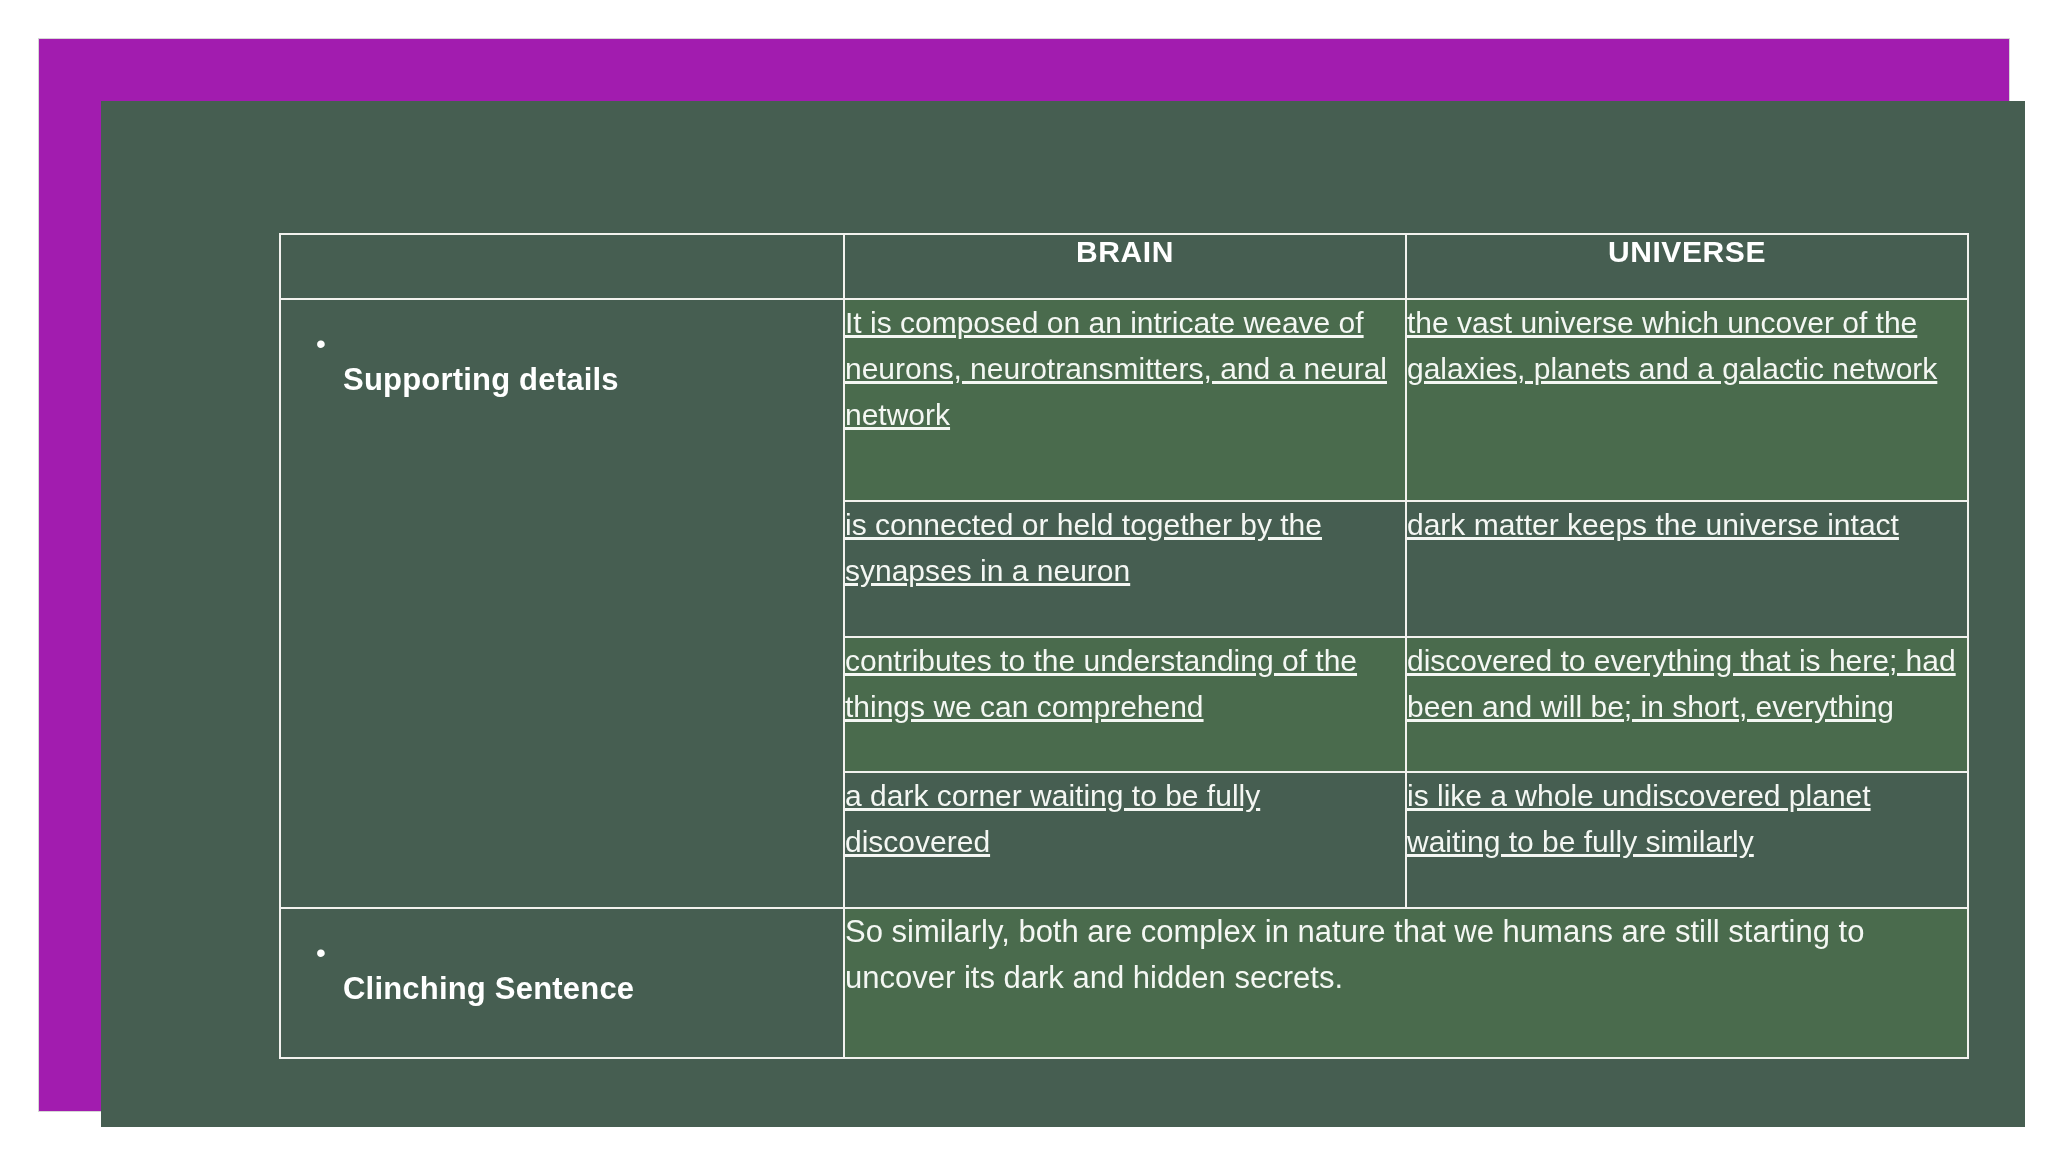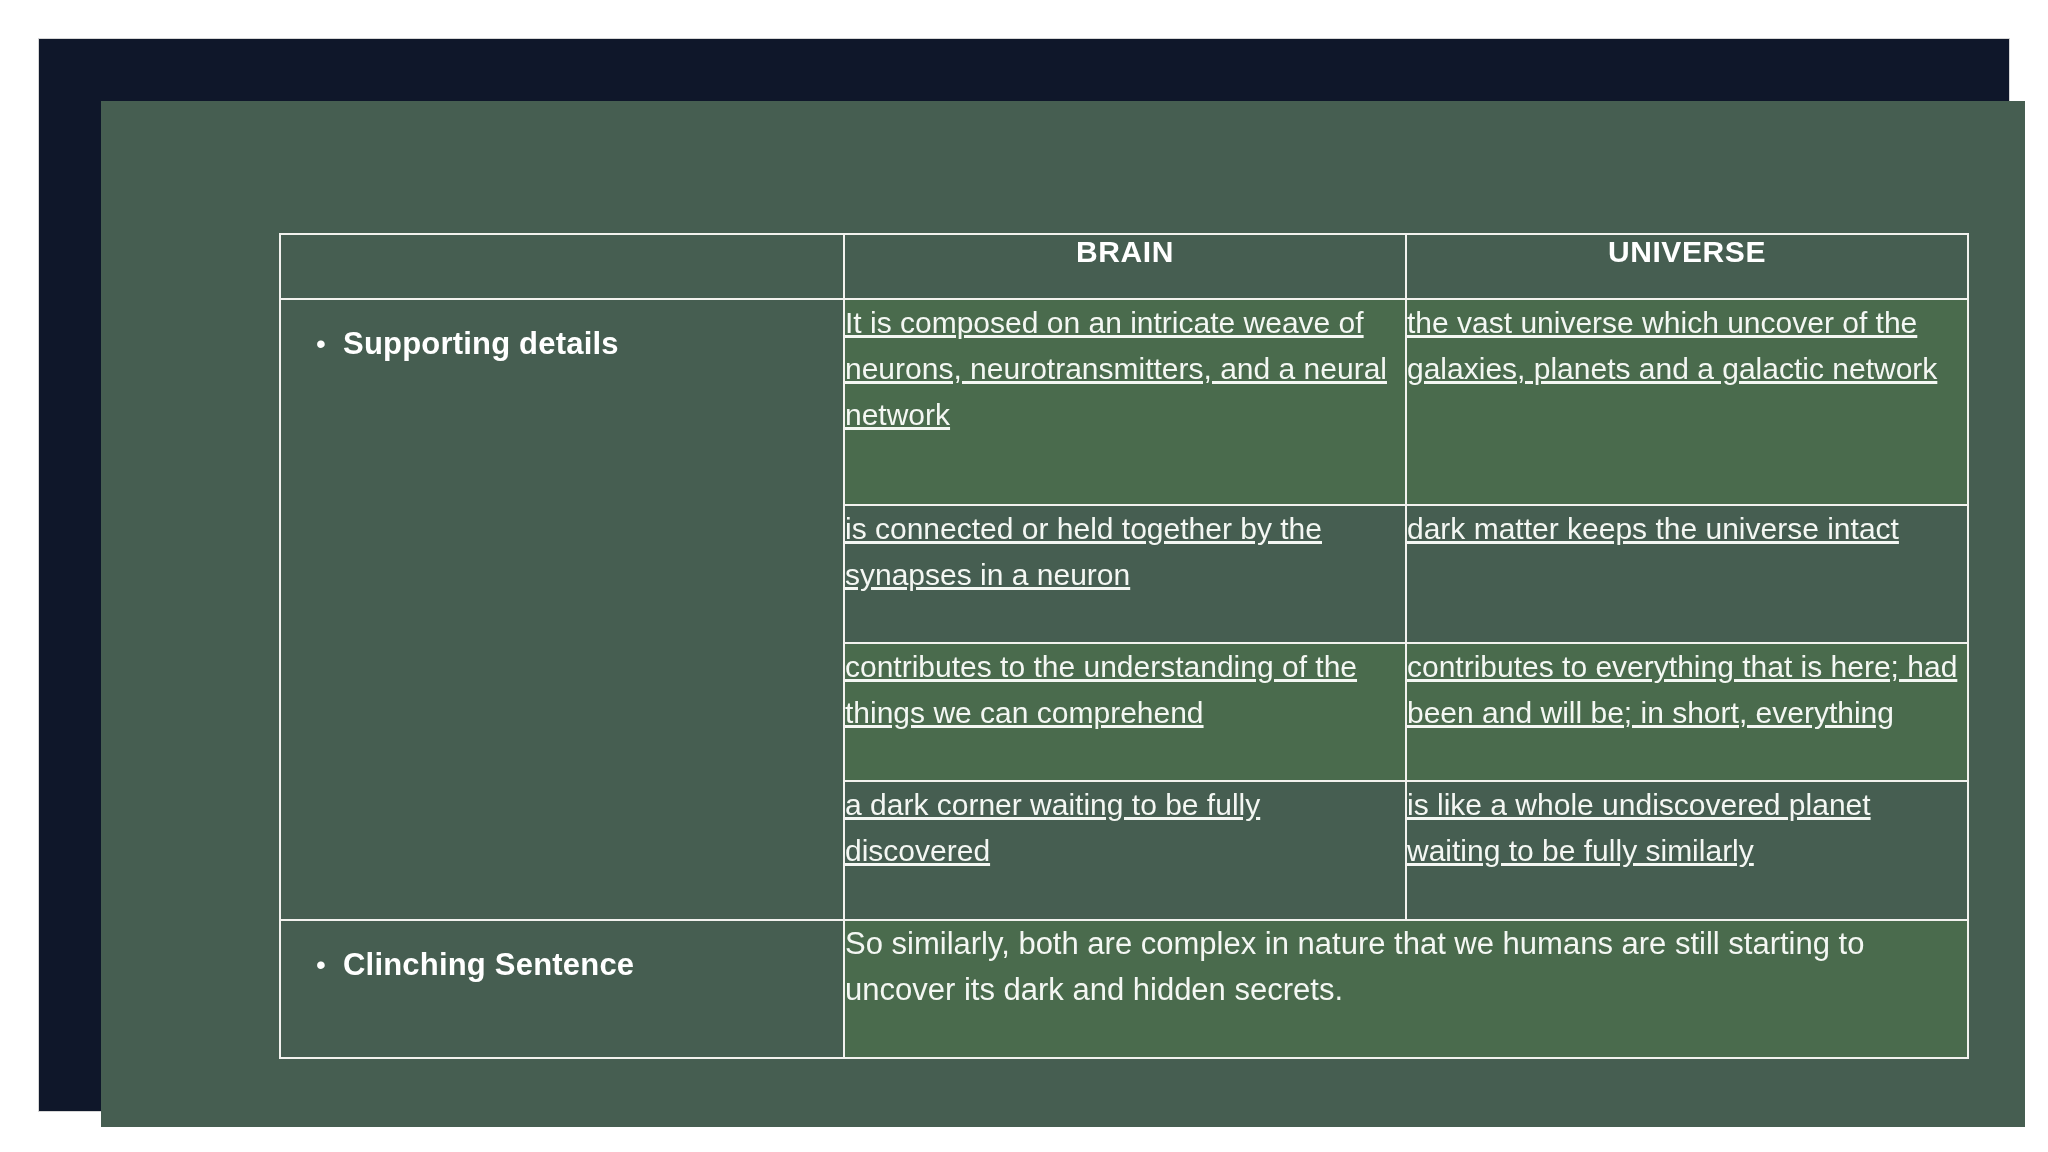--- a/index.html
+++ b/index.html
@@ -21,21 +21,21 @@
     width: 2048px;
     height: 1152px;
     background: #ffffff;
   }
   .slide-page {
     position: absolute;
     left: 38px;
     top: 38px;
     width: 1972px;
     height: 1074px;
-    background: #0f172a;
+    background: #a21caf;
     border: 1px solid #d6d6d6;
     box-sizing: border-box;
   }
   .slide-surface {
     position: absolute;
     left: 62px;
     top: 62px;
     width: 1924px;
     height: 1026px;
     background: #465E51;
@@ -107,20 +107,21 @@
     font-size: 28px;
     line-height: 44px;
     text-align: center;
   }
   .label-text {
     color: #ffffff;
     font-size: 31px;
     font-weight: bold;
     line-height: 44px;
     letter-spacing: 0.2px;
+    margin-top: 36px;
   }
 
   
   .body-cell {
     color: #f4f7f3;
     font-size: 30px;
     line-height: 46px;
     padding: 14px 16px 16px 16px;
     text-decoration: underline;
   }
@@ -167,21 +168,21 @@
           <td class="body-cell band-light">the vast universe which uncover of the galaxies, planets and a galactic network</td>
         </tr>
 
         <tr>
           <td class="body-cell band-dark">is connected or held together by the synapses in a neuron</td>
           <td class="body-cell band-dark">dark matter keeps the universe intact</td>
         </tr>
 
         <tr>
           <td class="body-cell band-light">contributes to the understanding of the things we can comprehend</td>
-          <td class="body-cell band-light">contributes to everything that is here; had been and will be; in short, everything</td>
+          <td class="body-cell band-light">discovered to everything that is here; had been and will be; in short, everything</td>
         </tr>
 
         <tr>
           <td class="body-cell band-dark">a dark corner waiting to be fully discovered</td>
           <td class="body-cell band-dark">is like a whole undiscovered planet waiting to be fully similarly</td>
         </tr>
 
         <tr>
           <td class="label-cell last">
             <div class="label-row">

